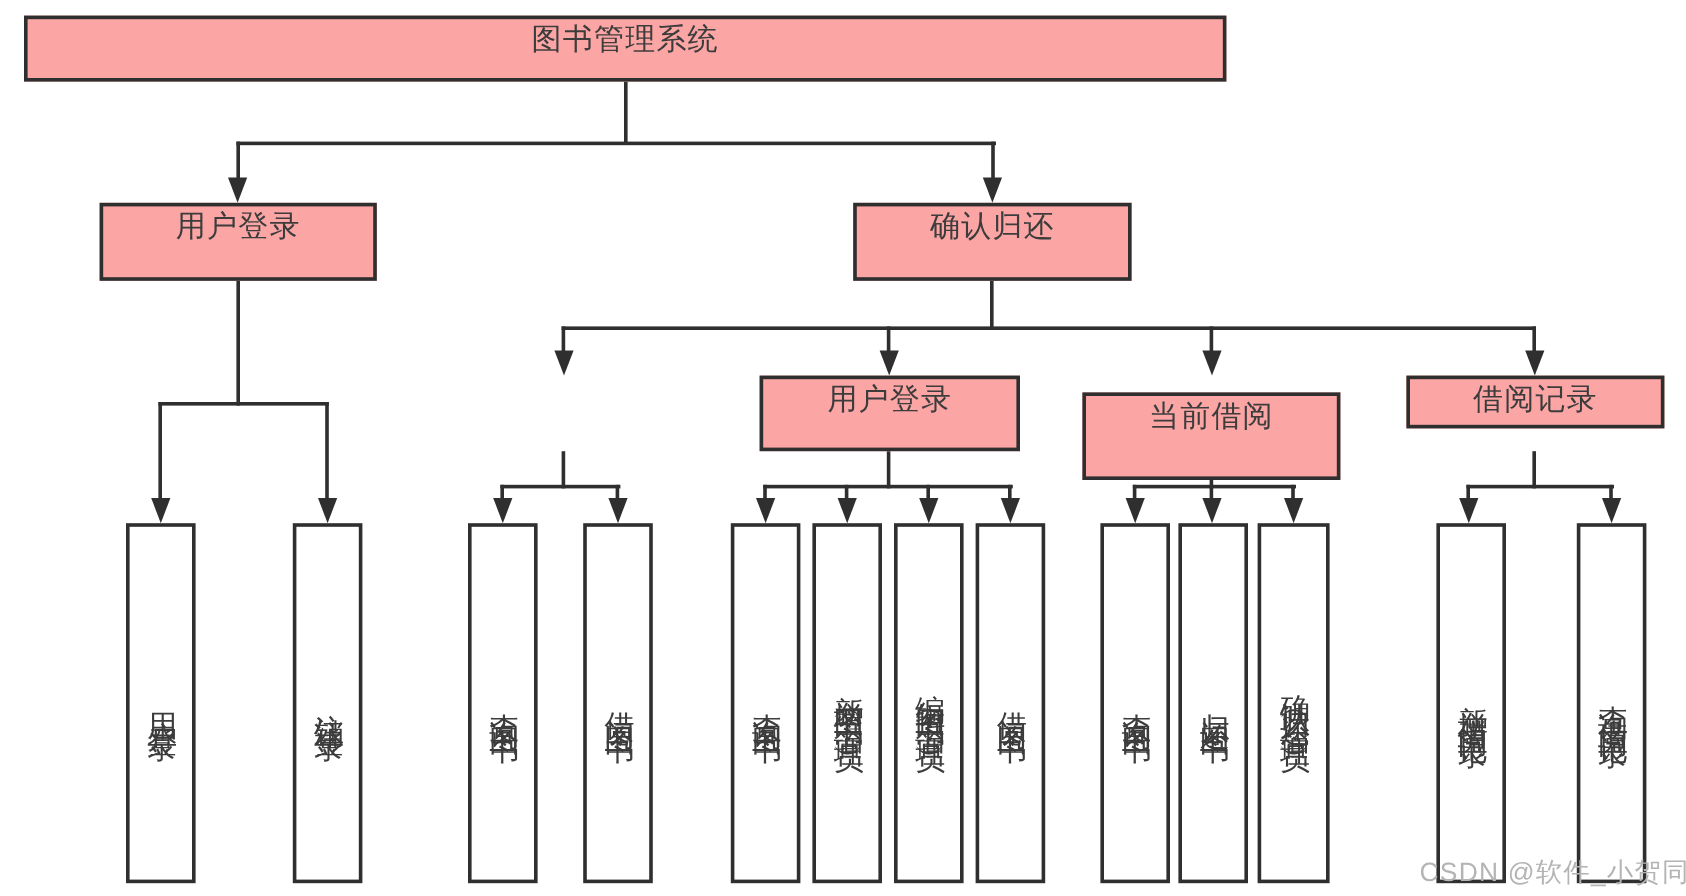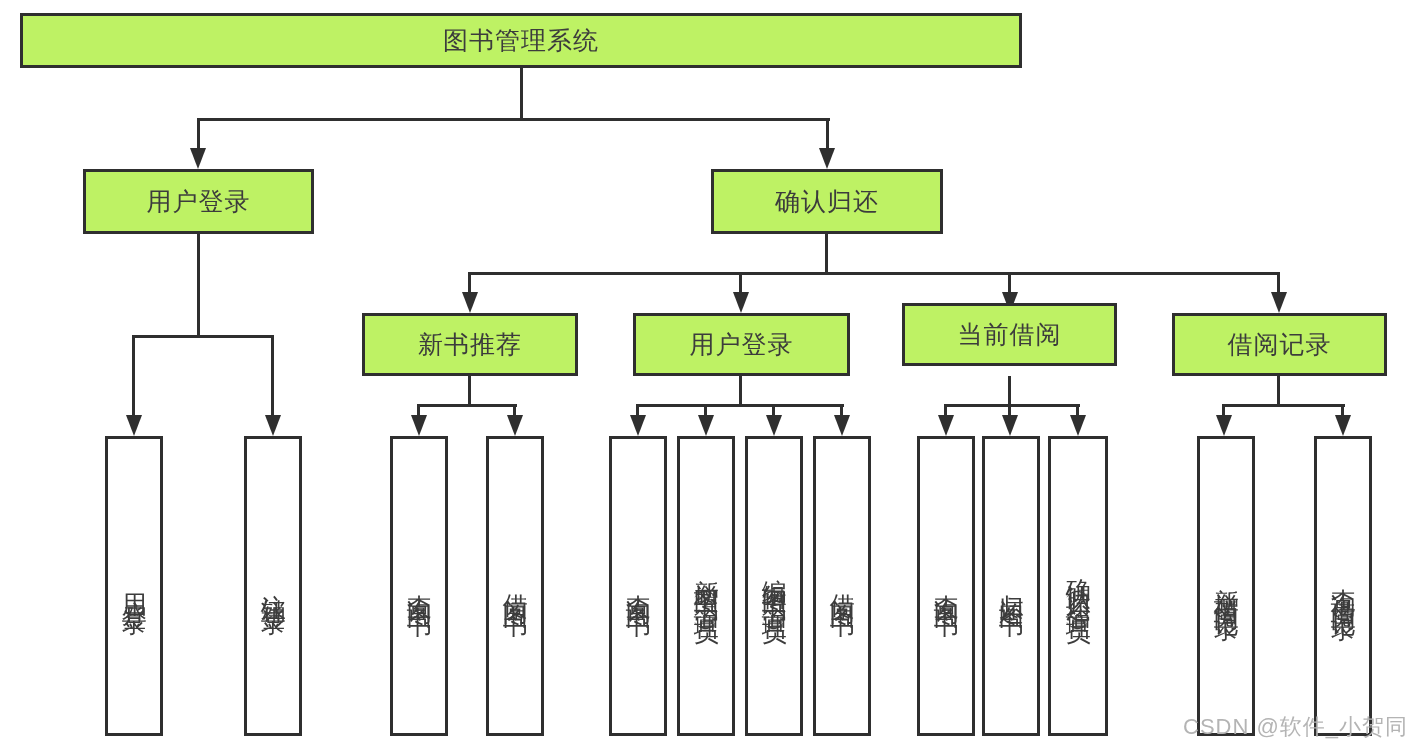--- a/index.html
+++ b/index.html
@@ -1,23 +1,23 @@
 <!DOCTYPE html>
 <html><head>
 <meta charset="utf-8">
 <style>
   html,body{margin:0;padding:0;background:#ffffff;}
   body{font-family:"Liberation Sans","DejaVu Sans",sans-serif;}
   #diagram{position:relative;width:1405px;height:747px;background:#ffffff;overflow:hidden;}
   .box{
     position:absolute;
     border:3px solid #2f2f2f;
-    background:#bef264;
+    background:#fca5a5;
     box-sizing:border-box;
-    display:flex;align-items:center;justify-content:center;
+    display:flex;align-items:flex-start;justify-content:center;
     color:#3c3c3c;font-size:25px;letter-spacing:1px;
     z-index:2;
   }
   .vbox{
     position:absolute;
     border:3px solid #2f2f2f;
     background:#ffffff;
     box-sizing:border-box;
     display:flex;align-items:center;justify-content:center;
     z-index:2;
@@ -79,30 +79,27 @@
   <div class="line" style="left:468px;top:272px;width:812px;height:3px;"></div>
   <div class="line" style="left:468px;top:272px;width:3px;height:24px;"></div>
   <div class="line" style="left:739px;top:272px;width:3px;height:24px;"></div>
   <div class="line" style="left:1008px;top:272px;width:3px;height:24px;"></div>
   <div class="line" style="left:1277px;top:272px;width:3px;height:24px;"></div>
   <div class="arrow" style="left:462px;top:292px;"></div>
   <div class="arrow" style="left:733px;top:292px;"></div>
   <div class="arrow" style="left:1002px;top:292px;"></div>
   <div class="arrow" style="left:1271px;top:292px;"></div>
 
-  <div class="box" style="left:362px;top:313px;width:216px;height:63px;">
-    <span>新书推荐</span>
-  </div>
   <div class="box" style="left:633px;top:313px;width:217px;height:63px;">
     <span>用户登录</span>
   </div>
-  <div class="box" style="left:902px;top:303px;width:215px;height:63px;">
+  <div class="box" style="left:902px;top:327px;width:215px;height:73px;">
     <span>当前借阅</span>
   </div>
-  <div class="box" style="left:1172px;top:313px;width:215px;height:63px;">
+  <div class="box" style="left:1172px;top:313px;width:215px;height:44px;">
     <span>借阅记录</span>
   </div>
 
   <div class="line" style="left:468px;top:376px;width:3px;height:31px;"></div>
   <div class="line" style="left:417px;top:404px;width:100px;height:3px;"></div>
   <div class="line" style="left:417px;top:404px;width:3px;height:14px;"></div>
   <div class="line" style="left:513px;top:404px;width:3px;height:14px;"></div>
   <div class="arrow" style="left:411px;top:415px;"></div>
   <div class="arrow" style="left:507px;top:415px;"></div>
 

